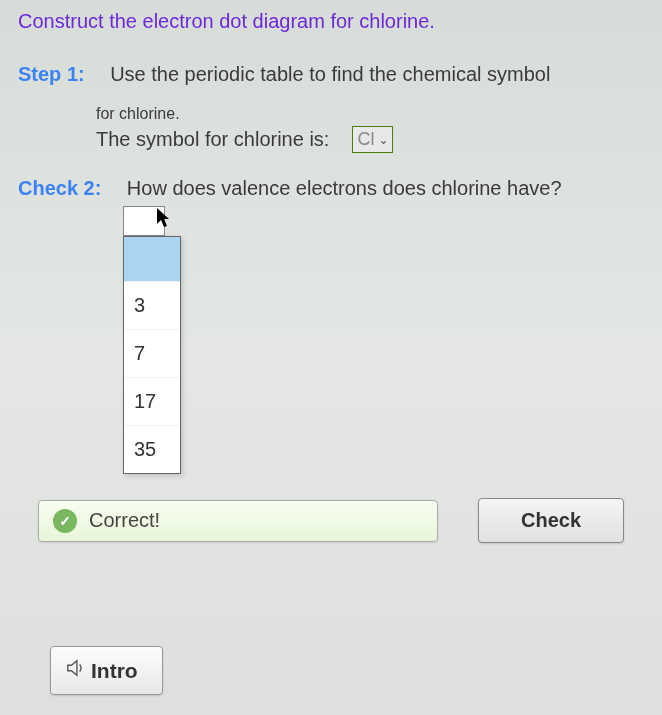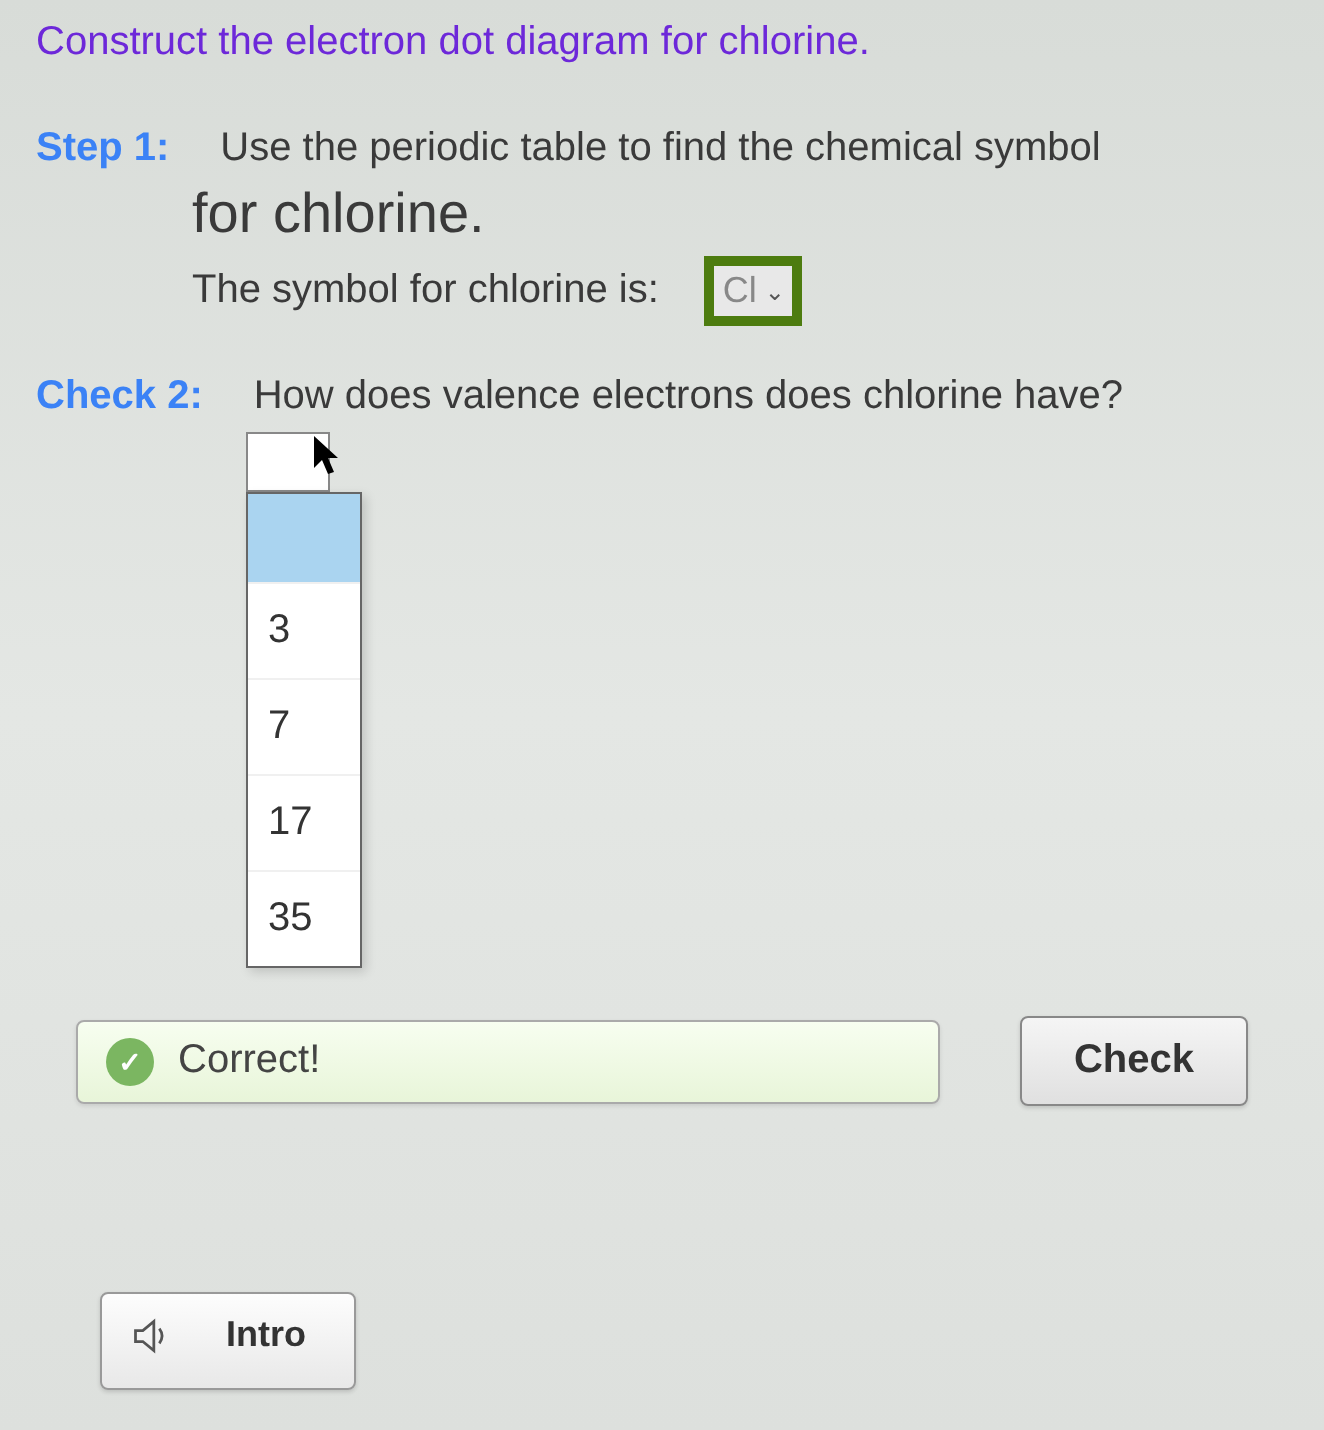--- a/index.html
+++ b/index.html
@@ -31,34 +31,35 @@
       display: inline;
     }
     .step-text {
       font-size: 20px;
       color: #3a3a3a;
       display: inline;
       margin-left: 21px;
     }
     .step-indent {
       margin-left: 78px;
-      font-size: 28px;
+      font-size: 16px;
       color: #3a3a3a;
       line-height: 1.5;
+      margin-top: 16px;
     }
     .symbol-line {
       margin-left: 78px;
       font-size: 20px;
       color: #3a3a3a;
       display: flex;
       align-items: center;
       gap: 23px;
     }
     .select-box {
-      border: 5px solid #4d7c0f;
+      border: 1px solid #4d7c0f;
       background: #e8e8e8;
       color: #888;
       font-size: 18px;
       padding: 2px 4px;
       display: inline-flex;
       align-items: center;
       gap: 4px;
       cursor: pointer;
     }
     .chevron {
@@ -141,41 +142,42 @@
       align-items: center;
       justify-content: center;
       color: #fff;
       font-size: 14px;
       font-weight: bold;
     }
     .check-button {
       background: linear-gradient(to bottom, #f5f5f5, #e0e0e0);
       border: 1px solid #888;
       border-radius: 4px;
-      padding: 10px 26px;
+      padding: 10px 42px;
       font-size: 20px;
       font-weight: bold;
       color: #333;
       cursor: pointer;
       box-shadow: 0 1px 2px rgba(0,0,0,0.15);
     }
     .intro-button {
       position: absolute;
       bottom: 20px;
       left: 50px;
       background: linear-gradient(to bottom, #fdfdfd, #e8e8e8);
       border: 1px solid #999;
       border-radius: 4px;
       padding: 10px 24px 10px 14px;
-      font-size: 18px;
-      font-weight: bold;
-      color: #333;
-      cursor: pointer;
-      display: flex;
-      gap: 26px;
+      font-size: 21px;
+      font-weight: bold;
+      color: #333;
+      cursor: pointer;
+      display: flex;
+      align-items: center;
+      gap: 4px;
       box-shadow: 0 1px 2px rgba(0,0,0,0.15);
     }
     .speaker-icon svg {
       width: 22px;
       height: 22px;
     }
   </style>
 </head>
 <body>
 

